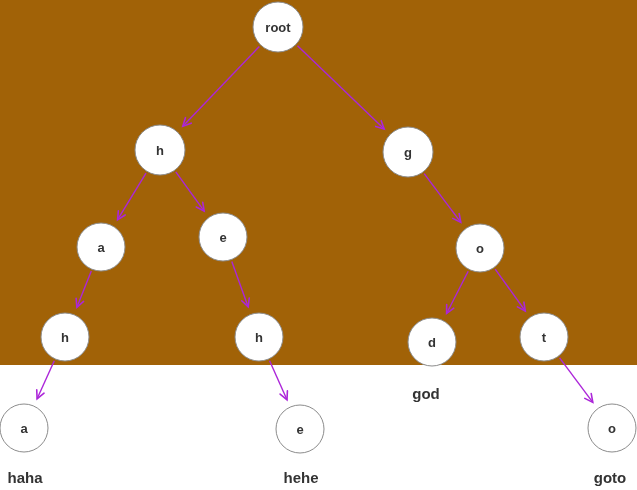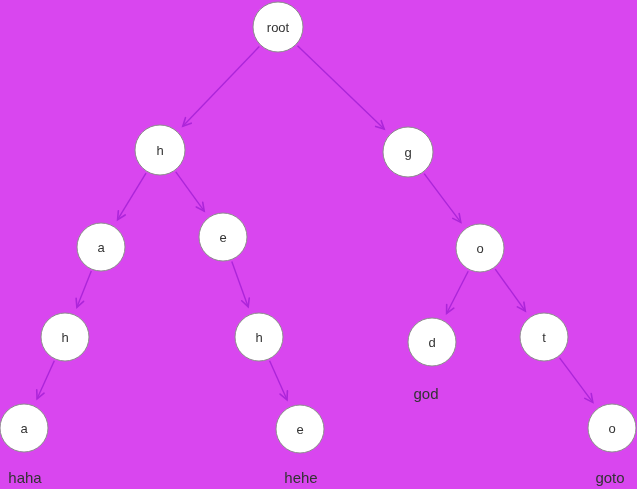--- a/index.html
+++ b/index.html
@@ -7,22 +7,23 @@
     padding: 0;
     background: #ffffff;
     width: 637px;
     height: 490px;
     overflow: hidden;
     font-family: "Liberation Sans", sans-serif;
   }
   #canvas-wrap {
     position: relative;
     width: 637px;
-    height: 489px;
-    background: #d946ef;
+    height: 365px;
+    background: #a16207;
+    font-weight: bold;
   }
   svg {
     display: block;
   }
   .trie-node circle {
     fill: #ffffff;
   }
   .node-label {
     font-family: "Liberation Sans", sans-serif;
     font-size: 13px;

